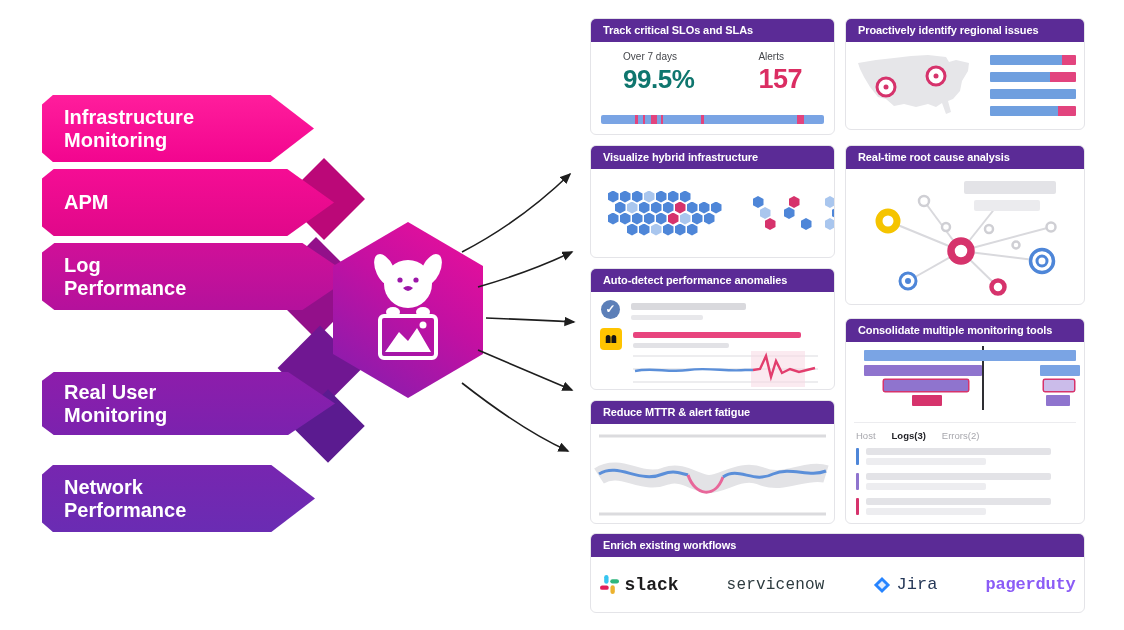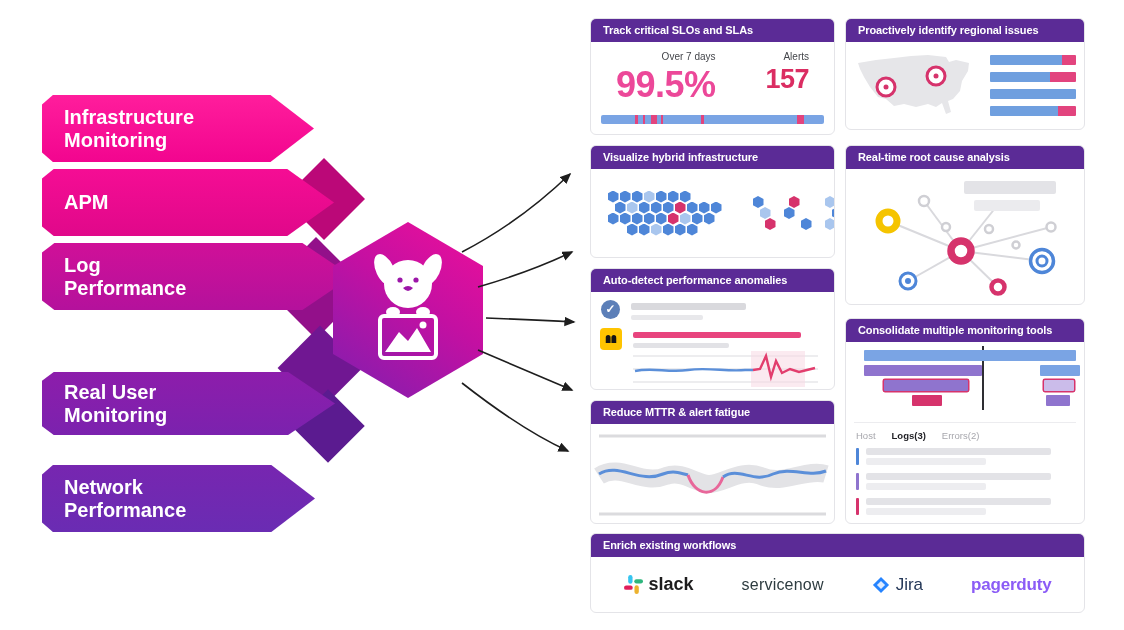--- a/index.html
+++ b/index.html
@@ -40,23 +40,23 @@
   .cHYB{left:590px;top:145px;width:245px;height:113px;}
   .cANO{left:590px;top:268px;width:245px;height:122px;}
   .cMTR{left:590px;top:400px;width:245px;height:124px;}
   .cREG{left:845px;top:18px;width:240px;height:112px;}
   .cROO{left:845px;top:145px;width:240px;height:160px;}
   .cCON{left:845px;top:318px;width:240px;height:206px;}
   .cWF {left:590px;top:533px;width:495px;height:80px;}
 
   
   .slo-body{display:flex;justify-content:space-around;padding-top:9px;}
-  .slo-col{text-align:right;}
+  .slo-col{text-align:left;}
   .slo-label{font-size:10px;color:#44464B;margin-bottom:2px;}
-  .slo-val-blue{font-size:36px;font-weight:bold;color:#ec4899;letter-spacing:-0.5px;}
+  .slo-val-blue{font-size:26px;font-weight:bold;color:#0f766e;letter-spacing:-0.5px;}
   .slo-val-pink{font-size:27px;font-weight:bold;color:#DB2D62;letter-spacing:-0.5px;}
   .slo-bar{position:absolute;left:10px;right:10px;bottom:10px;height:9px;background:#7AA4E4;border-radius:2px;}
   .slo-seg{position:absolute;top:0;height:100%;background:#E2447E;}
 
   
   .reg-body{display:flex;align-items:center;height:87px;padding:0 4px 0 10px;box-sizing:border-box;}
   .reg-bars{margin-left:14px;display:flex;flex-direction:column;gap:7px;}
   .rbar{display:flex;height:10px;border-radius:1px;overflow:hidden;}
   .rblue{background:#6F9FDF;height:100%;display:block;}
   .rpink{background:#E2447E;height:100%;display:block;}
@@ -95,21 +95,21 @@
   .muted{color:#A7A7AD;}
   .strong{color:#1F1F24;font-weight:bold;}
   .loggroups{position:absolute;left:10px;top:106px;right:10px;}
   .loggroup{display:flex;margin-bottom:8px;}
   .tick{width:3px;height:17px;margin-right:7px;border-radius:1px;flex:none;}
   .gbars{display:flex;flex-direction:column;gap:3px;}
   .gb1{width:185px;height:7px;background:#E3E3E7;border-radius:2px;display:block;}
   .gb2{width:120px;height:7px;background:#EDEDF0;border-radius:2px;display:block;}
 
   
-  .wf-body{height:55px;display:flex;align-items:center;justify-content:center;gap:48px;}
+  .wf-body{height:55px;display:flex;align-items:center;justify-content:center;gap:48px;font-family:Liberation Mono, monospace;}
   .logo{display:flex;align-items:center;gap:6px;}
   .slack-text{font-size:18px;font-weight:bold;color:#1D1C1D;}
   .snow-text{font-size:16px;font-weight:500;color:#2E3C40;letter-spacing:0.2px;}
   .jira-text{font-size:17px;font-weight:500;color:#253858;}
   .pd-text{font-size:17px;font-weight:bold;color:#8b5cf6;letter-spacing:-0.2px;}
 </style>
 </head>
 <body>
 
 <div class="stage">

